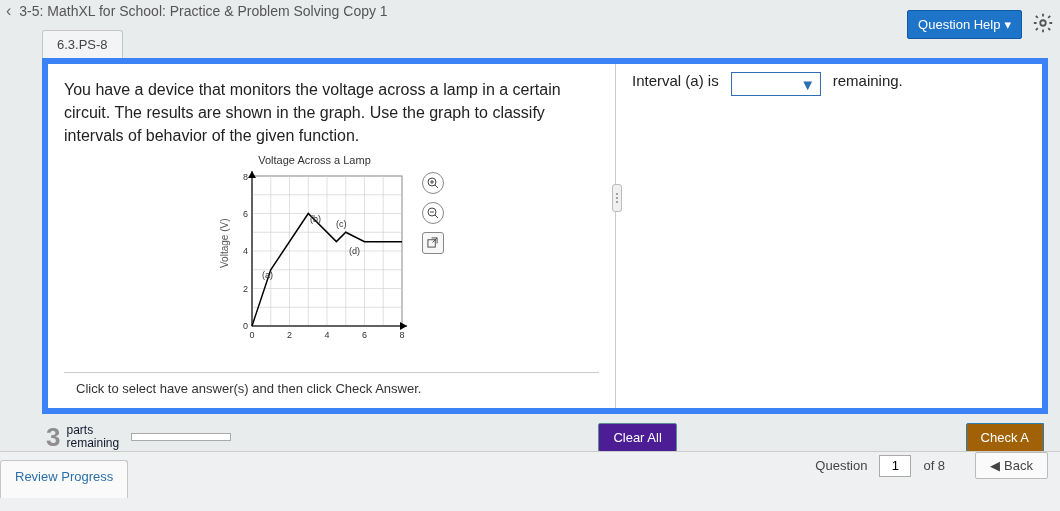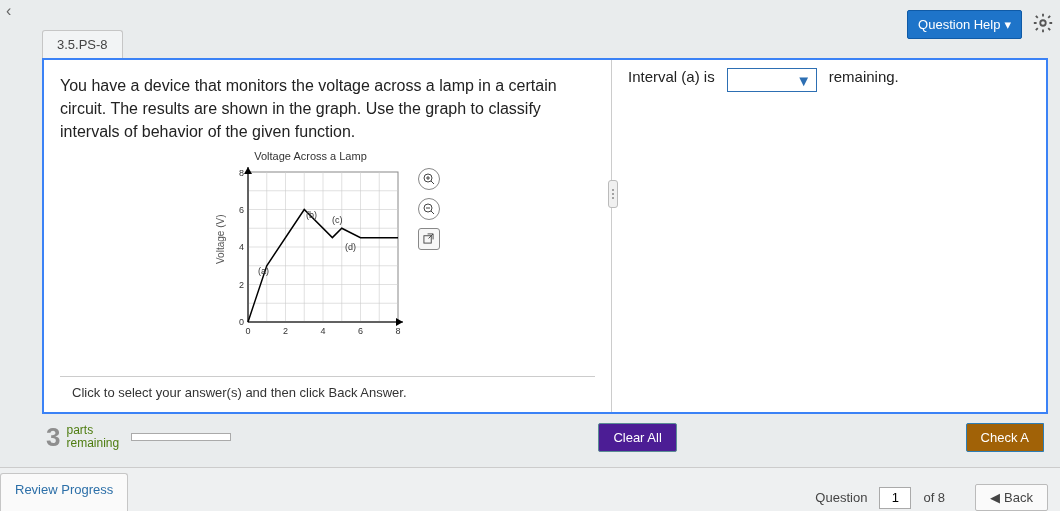--- a/index.html
+++ b/index.html
@@ -51,21 +51,21 @@
     border: 1px solid #c6c6c6;
     border-bottom: none;
     padding: 6px 14px;
     font-size: 13px;
     color: #444;
     border-radius: 3px 3px 0 0;
   }
   .workarea {
     margin: 0 12px 0 42px;
     background: #fff;
-    border: 2px solid #3b82f6;
+    border: 6px solid #3b82f6;
     height: 356px;
     display: flex;
     position: relative;
   }
   .left-pane {
     width: 568px;
     padding: 14px 16px 8px 16px;
     border-right: 1px solid #ccc;
     display: flex;
     flex-direction: column;
@@ -168,21 +168,21 @@
   .parts-ind {
     display: flex;
     align-items: center;
     gap: 6px;
   }
   .big-num {
     font-size: 26px;
     font-weight: bold;
     color: #8e8e8e;
   }
-  .parts-txt { font-size: 12px; color:#4d7c0f; line-height:1.1; }
+  .parts-txt { font-size: 12px; color:#0f172a; line-height:1.1; }
   .progress-bar {
     width: 100px; height: 8px;
     border:1px solid #aaa;
     background:#fff;
     margin-left: 6px;
   }
   .btn {
     padding: 6px 14px;
     font-size: 13px;
     border-radius: 2px;
@@ -195,25 +195,25 @@
   .btn-check {
     background: #a16207;
     border:1px solid #2d7db5;
     position:absolute;
     right:0;
     border-radius: 2px 0 0 2px;
   }
   .footer {
     position:absolute;
     bottom:0; left:0; right:0;
-    height: 44px;
+    height: 60px;
     background: #eef0f1;
     border-top:1px solid #ccc;
     display:flex;
-    align-items:flex-end;
+    align-items:flex-start;
     justify-content: space-between;
     padding: 0 12px 0 0;
   }
   .review-btn {
     border:1px solid #c6c6c6;
     border-bottom:none;
     background:#fafafa;
     padding: 8px 14px 14px 14px;
     margin-top: 8px;
     font-size: 13px;
@@ -246,36 +246,37 @@
   .action-holder { position:relative; display:flex; align-items:center; gap:16px; flex:1; justify-content:center;}
 </style>
 </head>
 <body>
 
 
 
 
 <div class="top-crumb">
   <span class="chev">‹</span>
+  <span>3-5: MathXL for School: Practice &amp; Problem Solving Copy 1</span>
 </div>
 
 <div class="help-btn">
   <span>Question Help</span>
   <span>▾</span>
 </div>
 <div class="gear">
   <svg viewBox="0 0 24 24" width="22" height="22" fill="none" stroke="#555" stroke-width="2">
     <circle cx="12" cy="12" r="3"></circle>
     <path d="M12 2v3M12 19v3M4.2 4.2l2.1 2.1M17.7 17.7l2.1 2.1M2 12h3M19 12h3M4.2 19.8l2.1-2.1M17.7 6.3l2.1-2.1"></path>
   </svg>
 </div>
 
 
 <div class="tab">
-  <span>3.5.PS-8</span>
+  <span>6.3.PS-8</span>
 </div>
 
 
 <div class="workarea">
   <div class="left-pane">
     <div class="q-text">You have a device that monitors the voltage across a lamp in a certain circuit. The results are shown in the graph. Use the graph to classify intervals of behavior of the given function.</div>
 
     <div class="graph-area">
       <div class="graph-holder">
         <div class="graph-title">Voltage Across a Lamp</div>
@@ -354,21 +355,21 @@
         <div class="sq-btn">
           <svg width="11" height="11" viewBox="0 0 12 12">
               <rect x="1" y="3" width="8" height="8" fill="none" stroke="#444"></rect>
               <polyline points="5,1 11,1 11,7" fill="none" stroke="#444"></polyline>
               <line x1="11" y1="1" x2="6" y2="6" stroke="#444"></line>
             </svg>
         </div>
       </div>
     </div>
 
-    <div class="instr-bar">Click to select your answer(s) and then click Back Answer.</div>
+    <div class="instr-bar">Click to select have answer(s) and then click Check Answer.</div>
   </div>
 
   <div class="right-pane">
     <div class="drag-handle">
       <div></div>
         <div></div>
         <div></div>
     </div>
     <span>Interval (a) is</span>
     <div class="dropdown">

